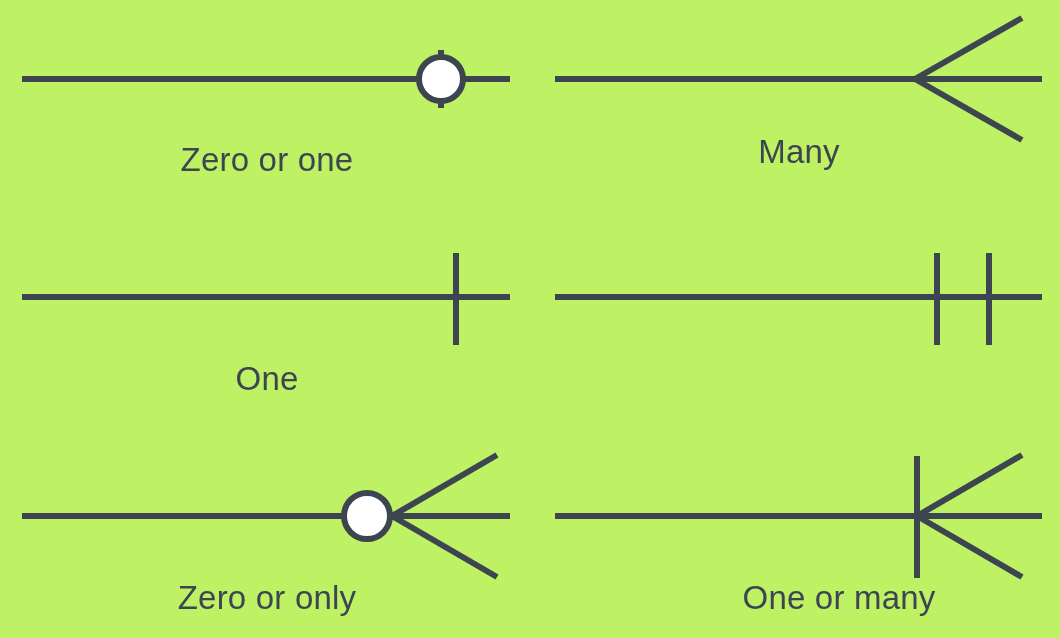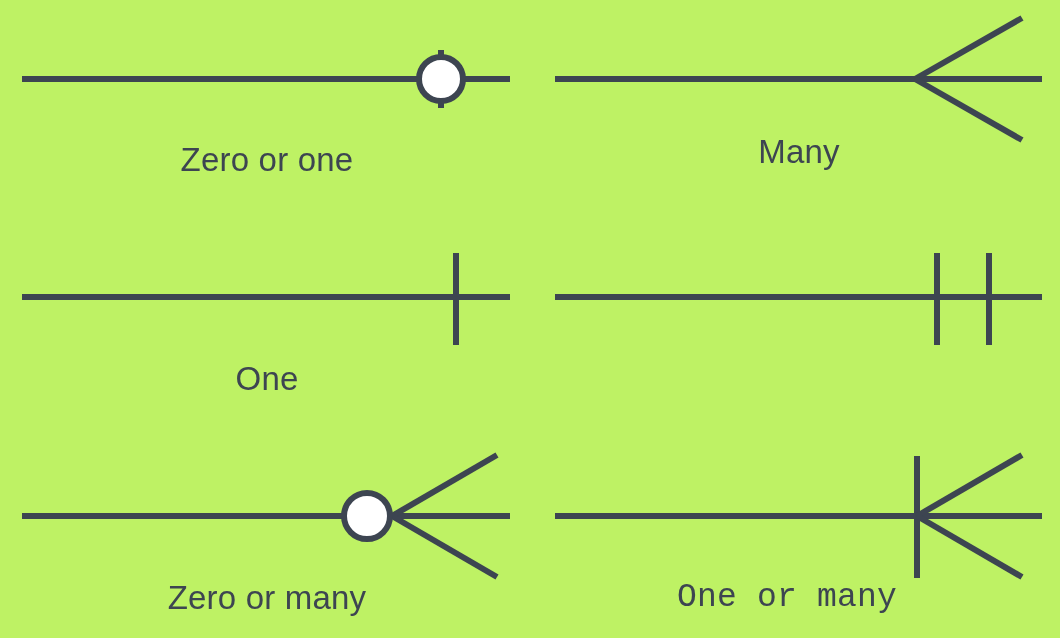--- a/index.html
+++ b/index.html
@@ -47,21 +47,21 @@
     color: #3d4551;
     white-space: nowrap;
     transform: translateX(-50%);
     line-height: 1;
   }
   .cap-zero-or-one   { left: 267px; top: 143px; }
   .cap-many          { left: 799px; top: 135px; }
   .cap-one           { left: 267px; top: 362px; }
   .cap-one-only-one  { left: 799px; top: 362px; }
   .cap-zero-or-many  { left: 267px; top: 581px; }
-  .cap-one-or-many   { left: 787px; top: 581px; font-family: Liberation Mono, monospace; }
+  .cap-one-or-many   { left: 839px; top: 581px; }
 </style>
 </head>
 <body>
 
 <div id="diagram-root">
 
   <svg class="notation-svg" viewBox="0 0 1060 638" width="1060" height="638">
 
     <g stroke="#3d4551" stroke-width="6" fill="none" stroke-linecap="butt">
 
@@ -105,17 +105,17 @@
         <line x1="917" y1="516" x2="1022" y2="577"></line>
       </g>
 
     </g>
   </svg>
 
   <div class="caption-layer">
     <div class="caption cap-zero-or-one">Zero or one</div>
     <div class="caption cap-many">Many</div>
     <div class="caption cap-one">One</div>
-    <div class="caption cap-zero-or-many">Zero or many</div>
+    <div class="caption cap-zero-or-many">Zero or only</div>
     <div class="caption cap-one-or-many">One or many</div>
   </div>
 
 </div>
 
 </body></html>

